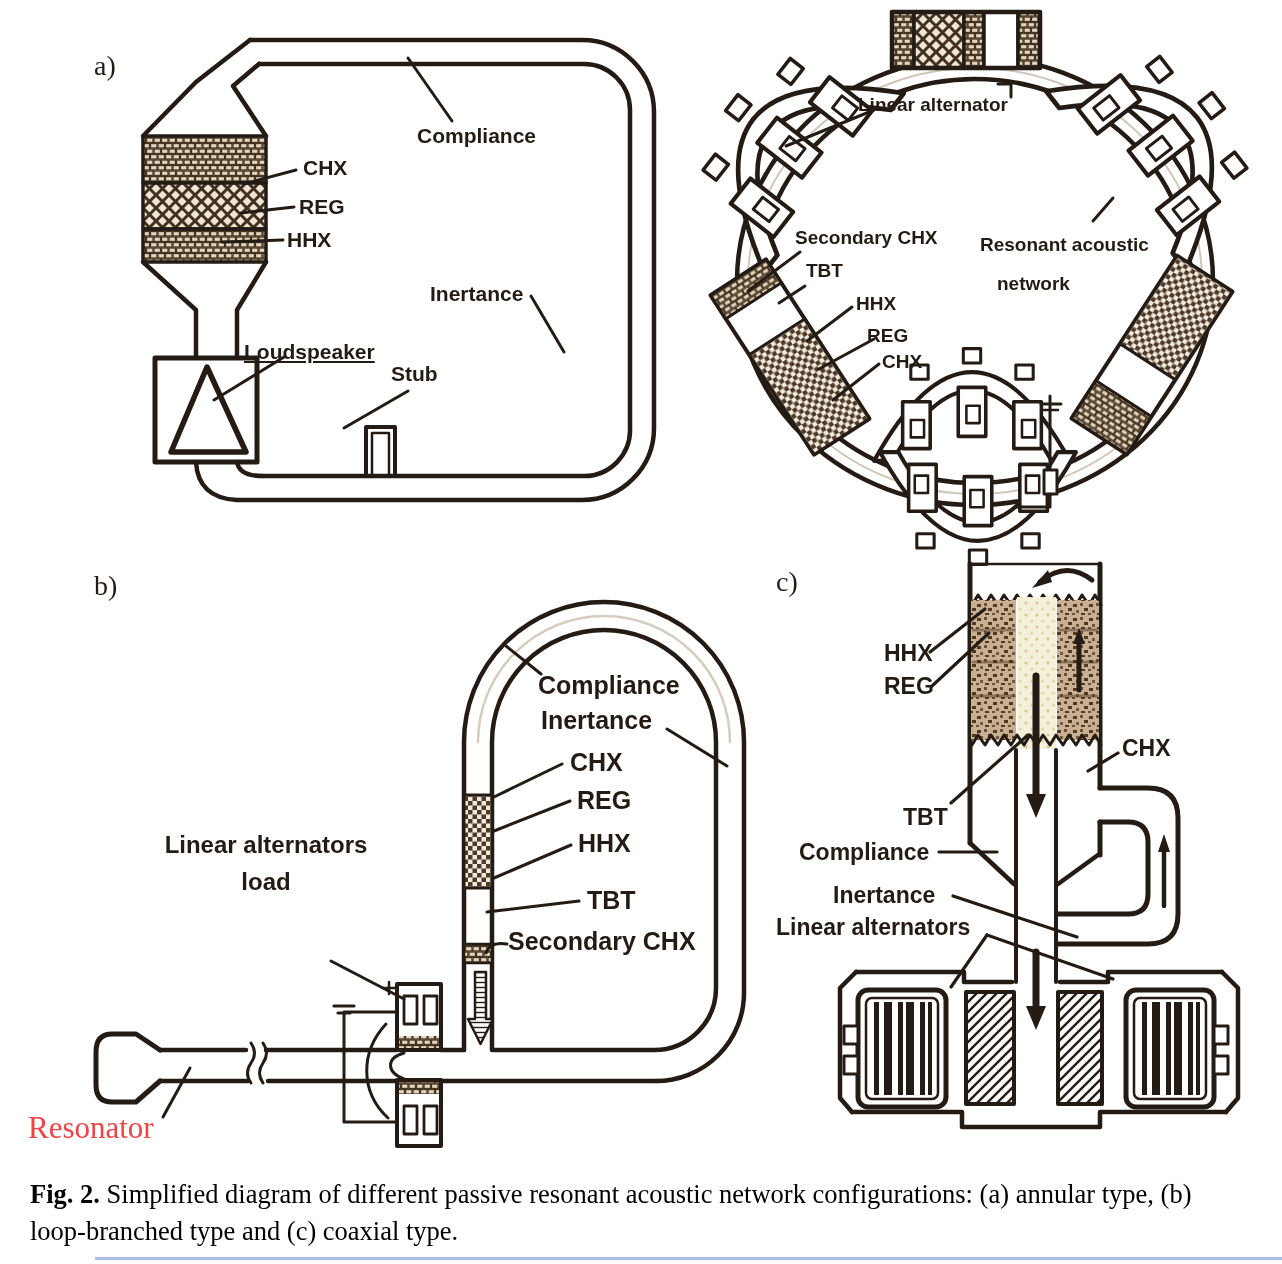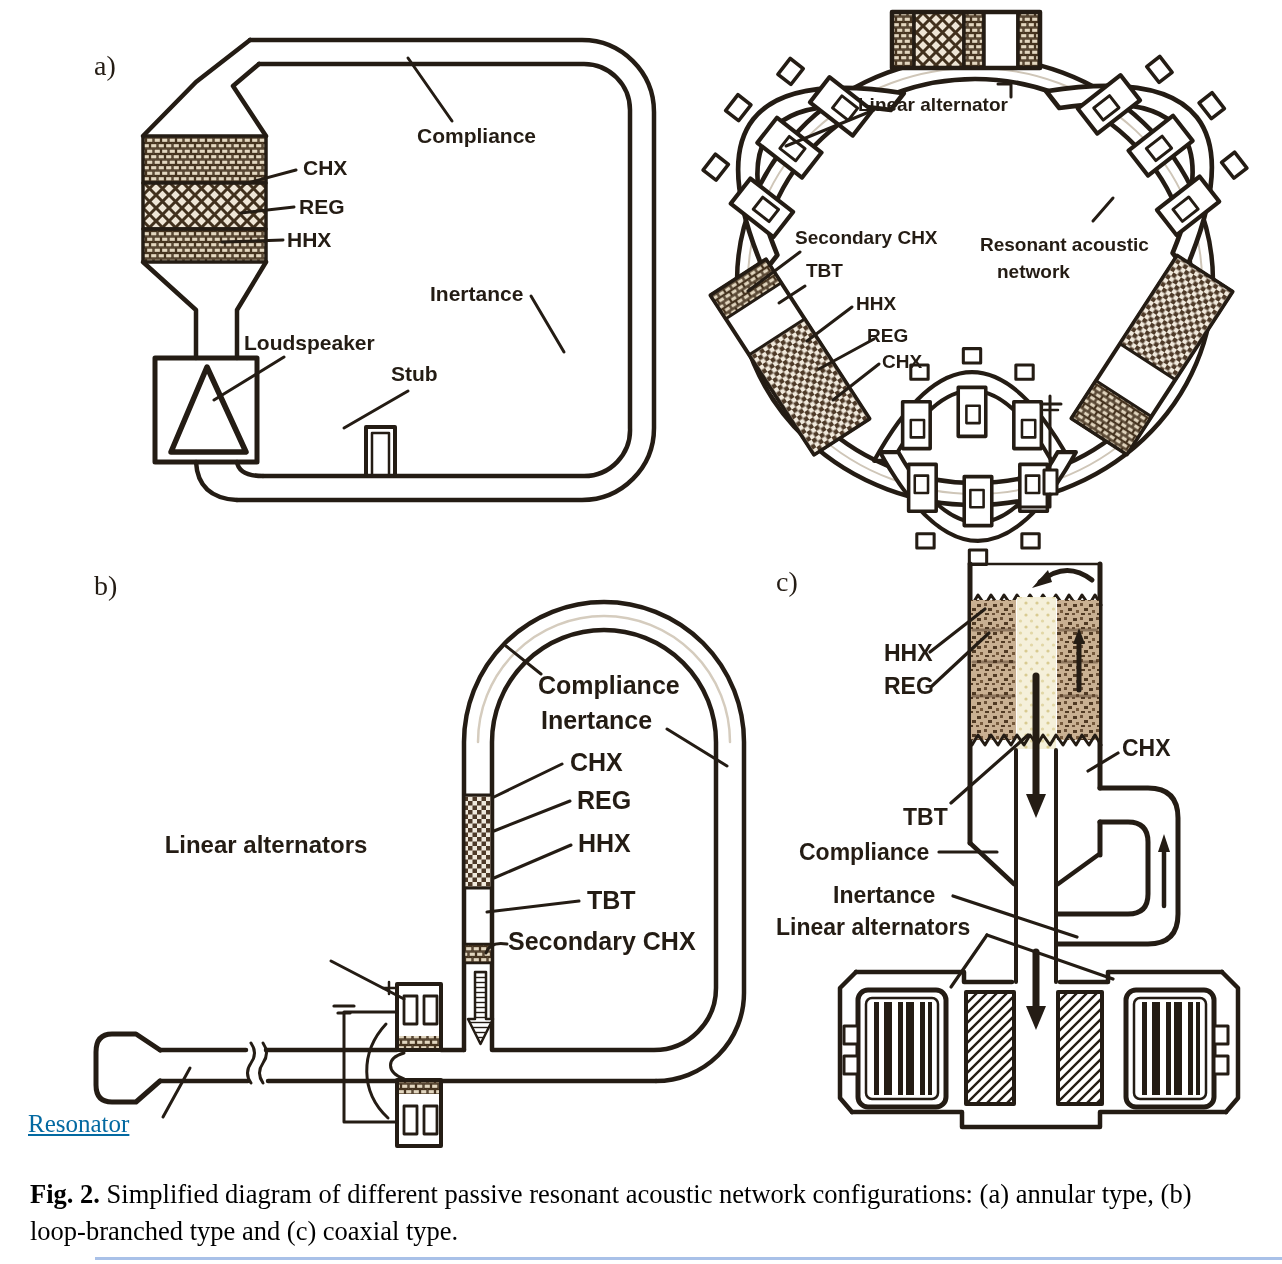--- a/index.html
+++ b/index.html
@@ -2,21 +2,21 @@
 <html><head>
 <meta charset="utf-8">
 <style>
   html,body{margin:0;padding:0;background:#ffffff;}
   #page{position:relative;width:1282px;height:1264px;background:#ffffff;overflow:hidden;
         font-family:"Liberation Sans",sans-serif;color:#241c14;}
   svg{position:absolute;left:0;top:0;}
   .lbl{position:absolute;font-weight:700;white-space:nowrap;color:#241c14;line-height:1.05;}
   .s19{font-size:19px;} .s21{font-size:21px;} .s23{font-size:23px;} .s25{font-size:25px;}
   .pl{position:absolute;font-family:"Liberation Serif",serif;font-weight:400;font-size:28px;color:#241c14;}
-  .serifl{position:absolute;font-family:"Liberation Serif",serif;font-weight:400;font-size:25px;color:#0369a1;text-decoration:underline;}
+  .serifl{position:absolute;font-family:"Liberation Serif",serif;font-weight:400;font-size:31px;color:#ef4444;}
   .note{position:absolute;left:120px;top:826px;width:292px;text-align:center;
         font-weight:700;font-size:24px;line-height:37px;color:#241c14;}
   .caption{position:absolute;left:30px;top:1176px;width:1220px;
            font-family:Liberation Serif, serif;font-size:26.5px;line-height:37px;color:#000;}
   .caption b{font-weight:700;}
   .blueline{position:absolute;left:95px;top:1257px;width:1187px;height:3px;background:#a9c1e8;}
 </style>
 </head>
 <body>
 
@@ -286,42 +286,43 @@
     </g>
   </g>
 </svg>
 
   <div class="pl" style="left:94px;top:50px;">a)</div>
   <div class="lbl s21" style="left:417px;top:125px;">Compliance</div>
   <div class="lbl s21" style="left:303px;top:157px;">CHX</div>
   <div class="lbl s21" style="left:299px;top:196px;">REG</div>
   <div class="lbl s21" style="left:287px;top:229px;">HHX</div>
   <div class="lbl s21" style="left:430px;top:283px;">Inertance</div>
-  <div class="lbl s21" style="left:244px;top:332px;">Loudspeaker</div>
+  <div class="lbl s21" style="left:244px;top:341px;text-decoration:underline;">Loudspeaker</div>
   <div class="lbl s21" style="left:391px;top:363px;">Stub</div>
 
   <div class="lbl s19" style="left:858px;top:83px;margin-top:12px;">Linear alternator</div>
   <div class="lbl s19" style="left:795px;top:228px;">Secondary CHX</div>
   <div class="lbl s19" style="left:806px;top:261px;">TBT</div>
   <div class="lbl s19" style="left:856px;top:294px;">HHX</div>
   <div class="lbl s19" style="left:867px;top:326px;">REG</div>
   <div class="lbl s19" style="left:882px;top:352px;">CHX</div>
   <div class="lbl s19" style="left:980px;top:235px;">Resonant acoustic</div>
-  <div class="lbl s19" style="left:997px;top:262px;">network</div>
+  <div class="lbl s19" style="left:997px;top:274px;">network</div>
 
   <div class="pl" style="left:94px;top:570px;">b)</div>
   <div class="lbl s25" style="left:538px;top:672px;">Compliance</div>
   <div class="lbl s25" style="left:541px;top:707px;">Inertance</div>
   <div class="lbl s25" style="left:570px;top:749px;">CHX</div>
   <div class="lbl s25" style="left:577px;top:787px;">REG</div>
   <div class="lbl s25" style="left:578px;top:830px;">HHX</div>
   <div class="lbl s25" style="left:587px;top:887px;">TBT</div>
   <div class="lbl s25" style="left:508px;top:928px;">Secondary CHX</div>
   <div class="note">
     <div>Linear alternators</div>
+    <div>load</div>
   </div>
   <div class="serifl" style="left:28px;top:1110px;">Resonator</div>
 
   <div class="pl" style="left:776px;top:566px;">c)</div>
   <div class="lbl s23" style="left:884px;top:641px;">HHX</div>
   <div class="lbl s23" style="left:884px;top:674px;">REG</div>
   <div class="lbl s23" style="left:1122px;top:736px;">CHX</div>
   <div class="lbl s23" style="left:903px;top:805px;">TBT</div>
   <div class="lbl s23" style="left:799px;top:840px;">Compliance</div>
   <div class="lbl s23" style="left:833px;top:883px;">Inertance</div>

